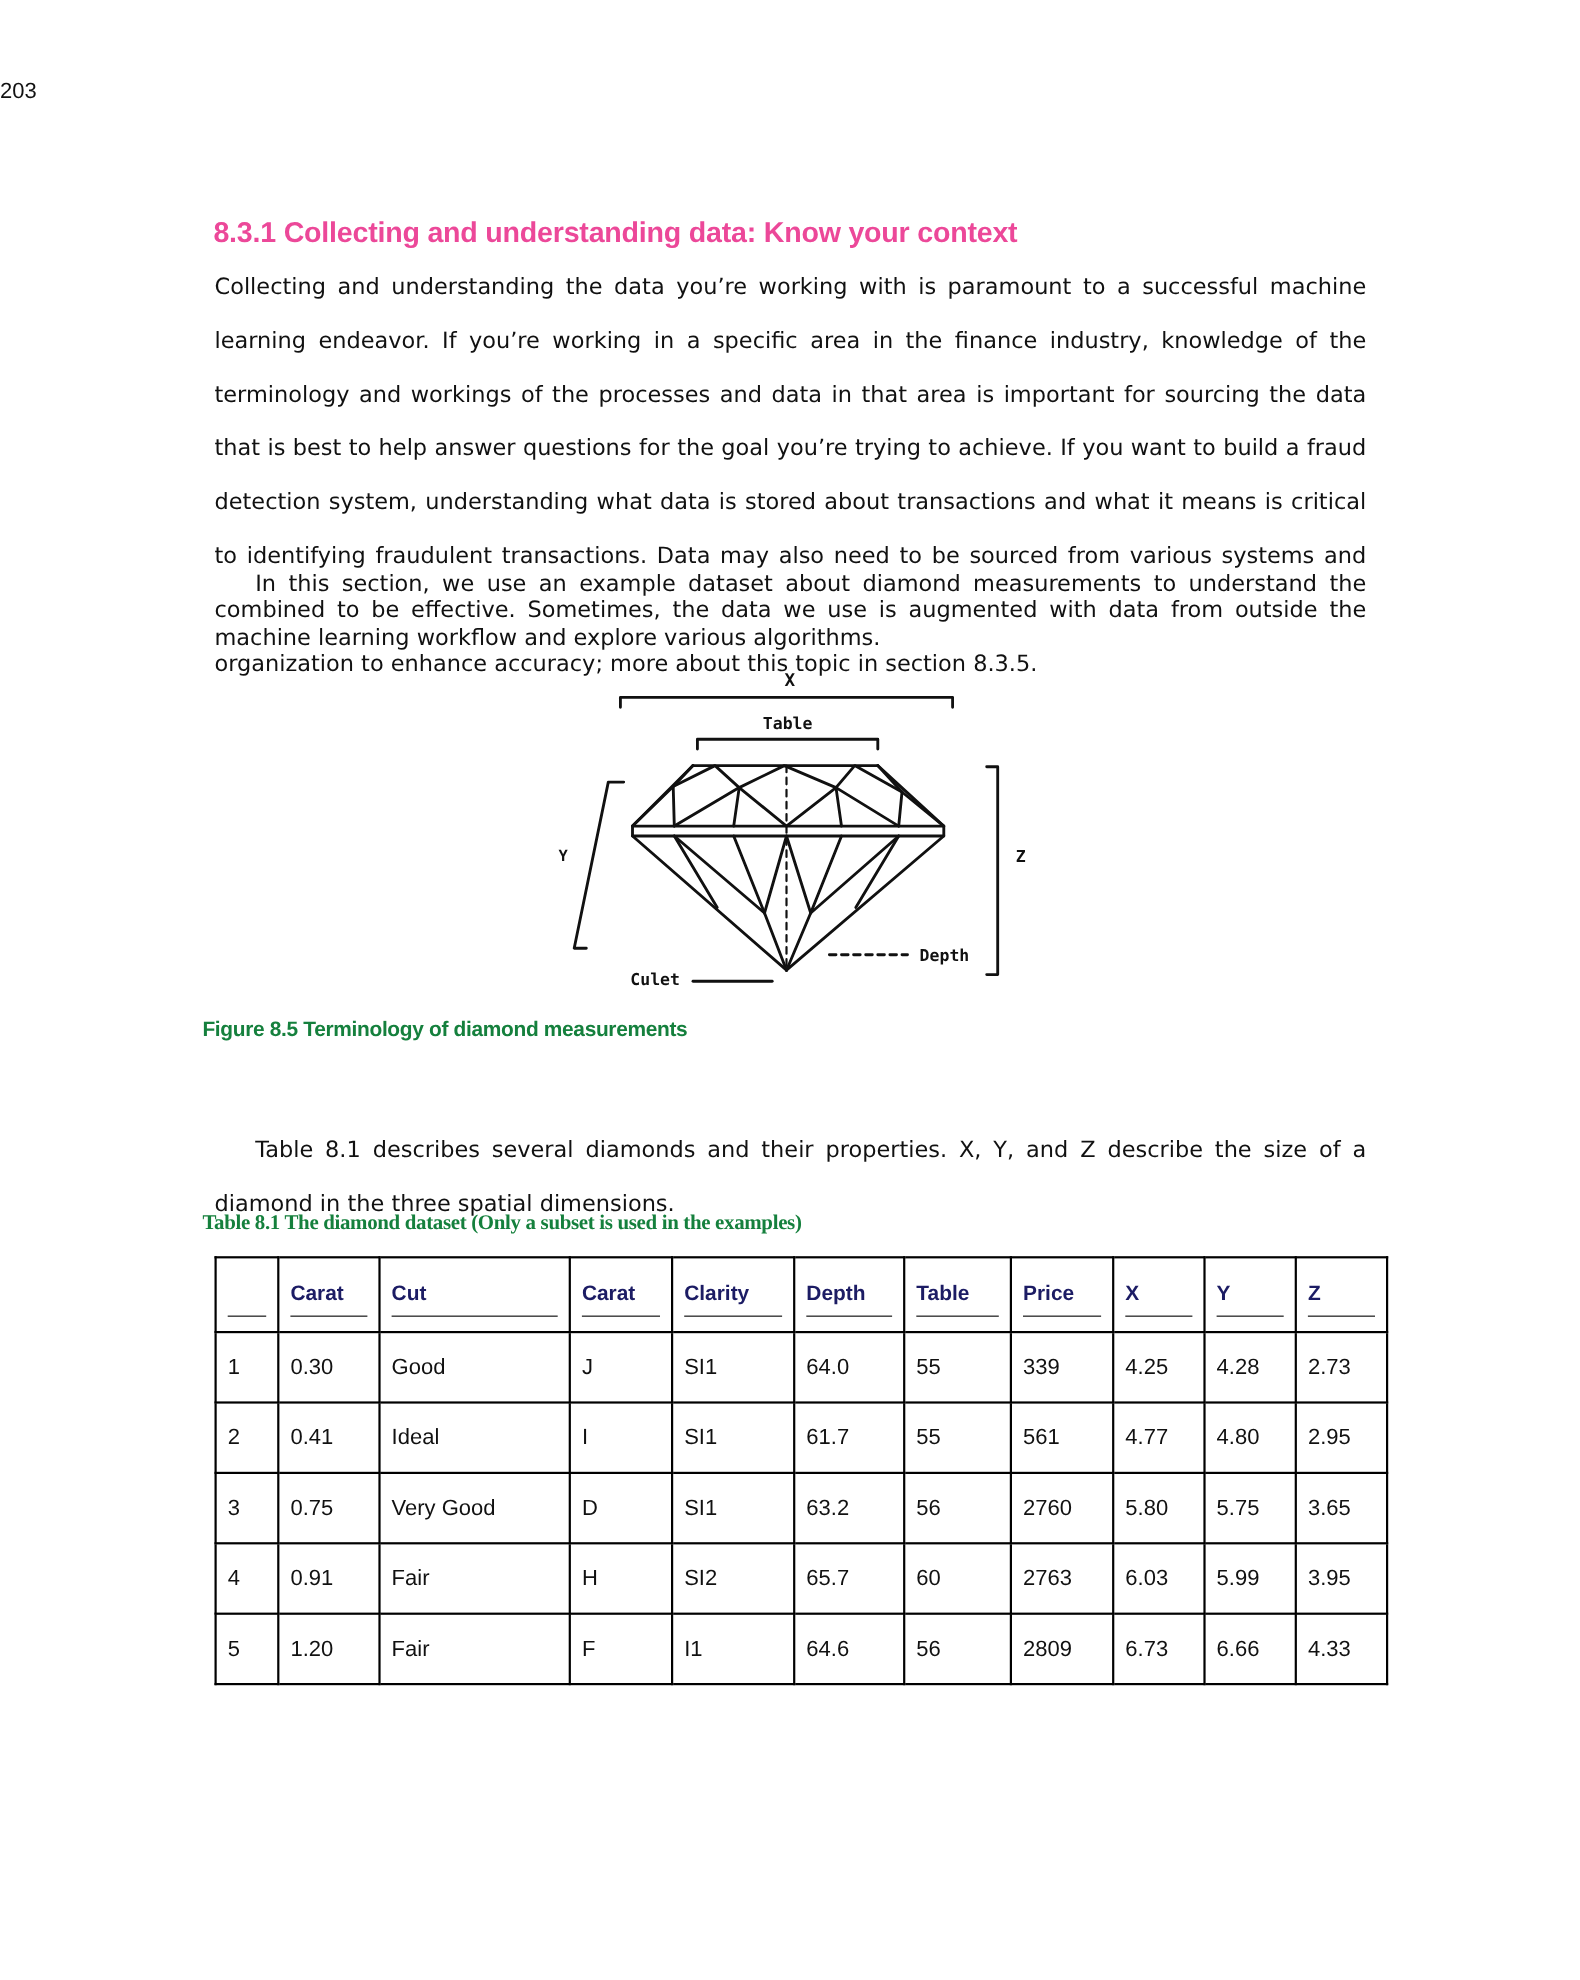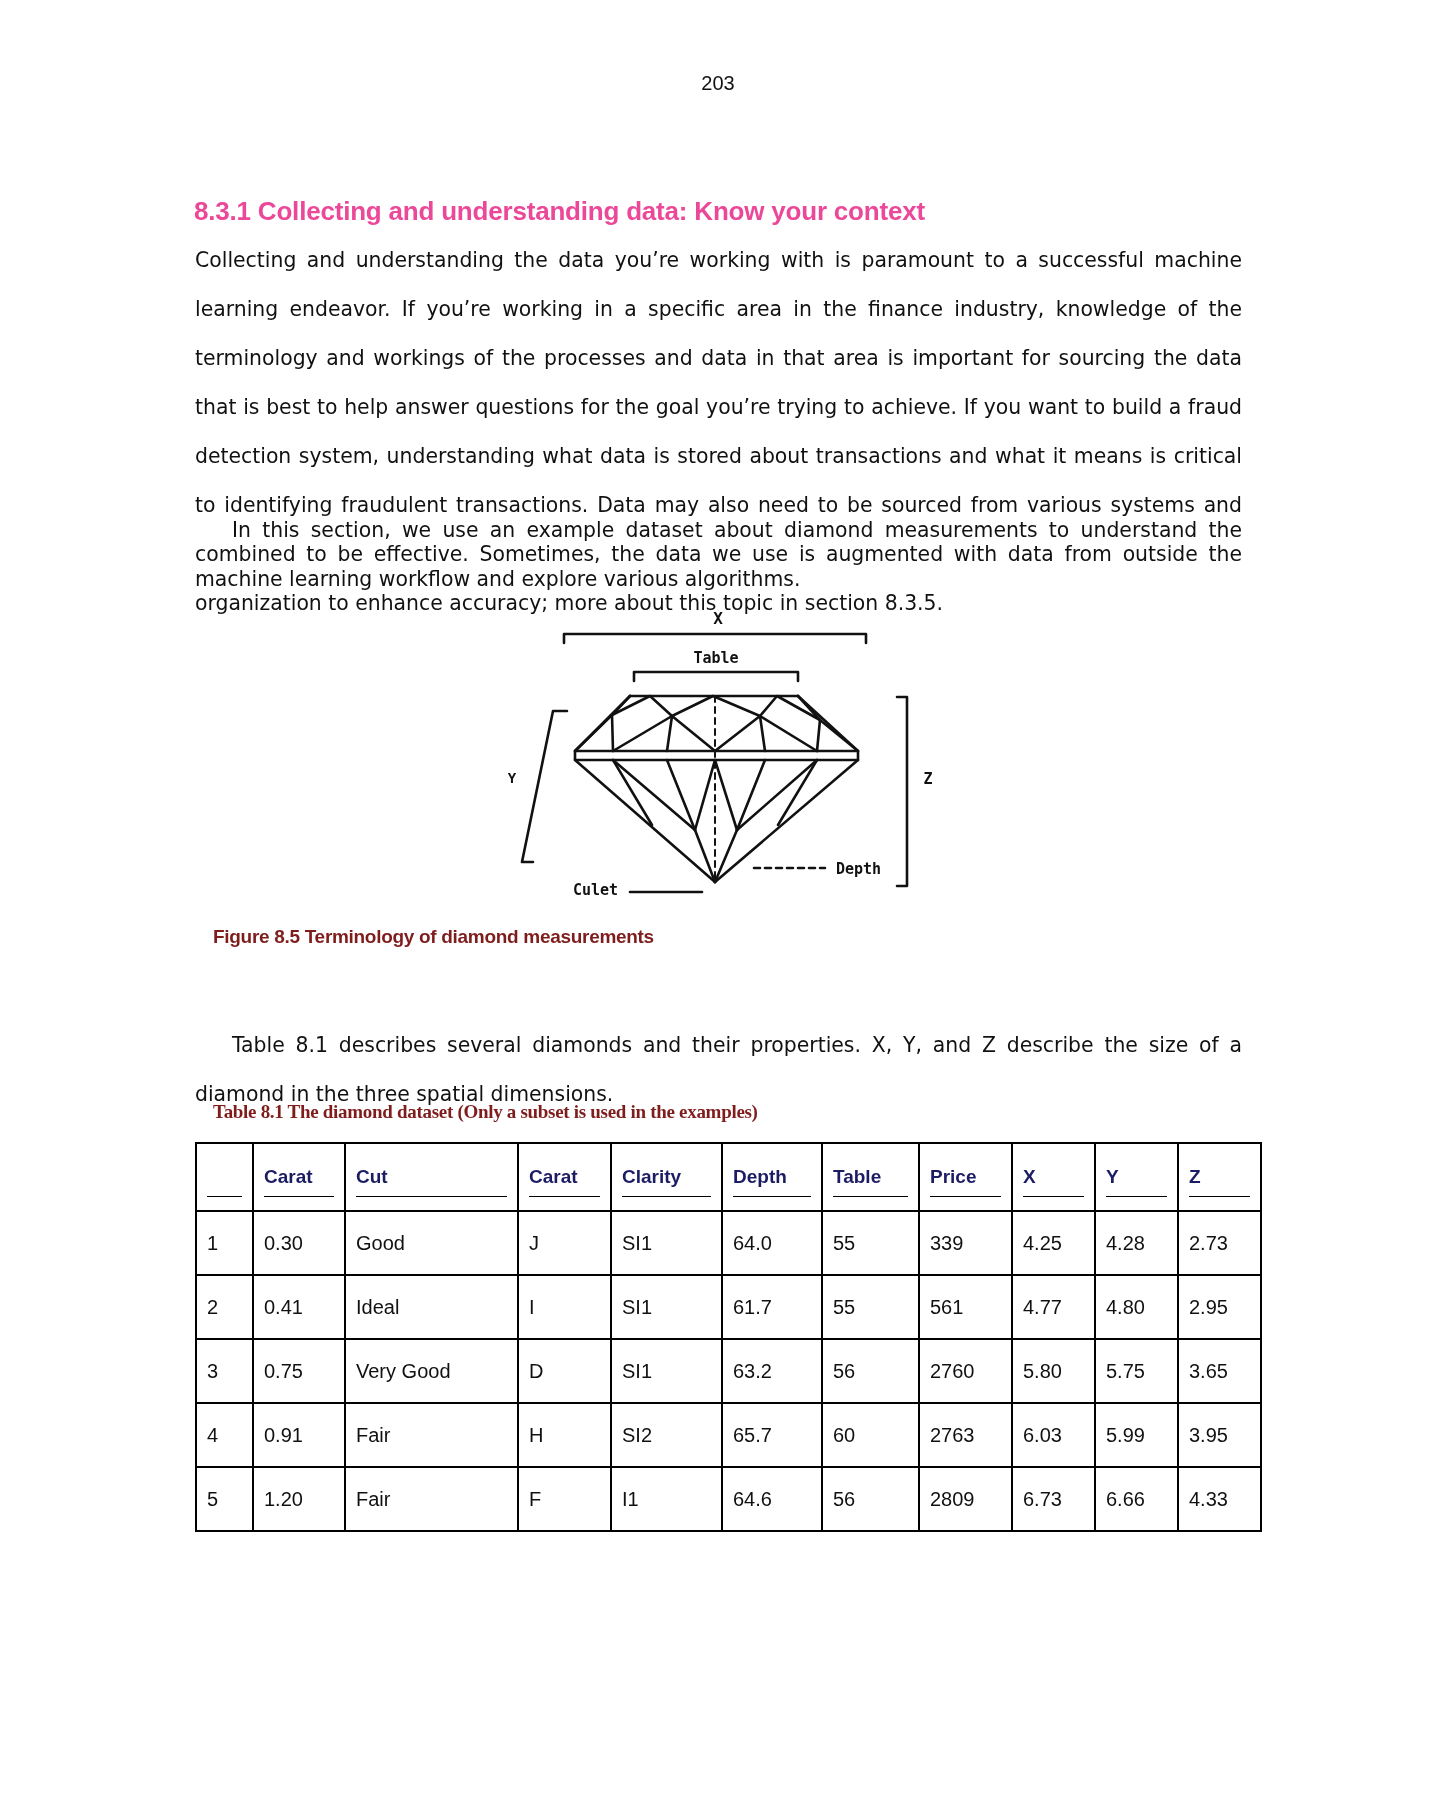--- a/index.html
+++ b/index.html
@@ -1,39 +1,39 @@
 <!DOCTYPE html>
 <html><head>
 <meta charset="utf-8">
 <style>
   html, body { margin: 0; padding: 0; background: #ffffff; }
   body { width: 1436px; height: 1800px; position: relative; overflow: hidden; }
   .abs { position: absolute; }
   .page-number {
-    left: 0; width: 1436px; top: 72px; text-align: center;
+    left: 0; width: 1436px; top: 72px; text-align: left;
     font-family: "Liberation Sans", sans-serif; font-size: 20px; color: #111;
   }
   .heading {
     left: 194px; top: 196px; margin: 0;
     font-family: "Liberation Sans", sans-serif; font-weight: bold;
     font-size: 26px; color: #ec4899; letter-spacing: -0.2px;
   }
   .body-text {
     left: 195px; width: 1047px;
     font-family: "DejaVu Sans", sans-serif; font-size: 20.4px; line-height: 49px;
     color: #111; text-align: justify; margin: 0;
   }
   .para1 { top: 236px; }
   .para2 { top: 506px; text-indent: 37px; }
   .para3 { top: 996px; text-indent: 37px; margin-top: 25px; }
   .figure { left: 480px; top: 595px; width: 460px; height: 320px; }
   .figure svg text { font-family: "DejaVu Sans Mono", monospace; font-weight: bold; fill: #111; }
   .caption {
-    left: 213px; font-family: "Liberation Sans", sans-serif; font-weight: bold;
-    font-size: 19px; color: #7f1d1d; margin: 0; letter-spacing: -0.3px;
+    left: 184px; font-family: "Liberation Sans", sans-serif; font-weight: bold;
+    font-size: 19px; color: #15803d; margin: 0; letter-spacing: -0.3px;
   }
   .fig-caption { top: 926px; }
   .tbl-caption { top: 1101px; font-size: 19px; font-family: Liberation Serif, serif; }
   table.data {
     position: absolute; left: 195px; top: 1142px; border-collapse: collapse;
     font-family: "Liberation Sans", sans-serif; font-size: 20px; color: #111;
   }
   table.data td, table.data th {
     border: 2.5px solid #000; padding: 0 10px; text-align: left; vertical-align: middle;
   }

